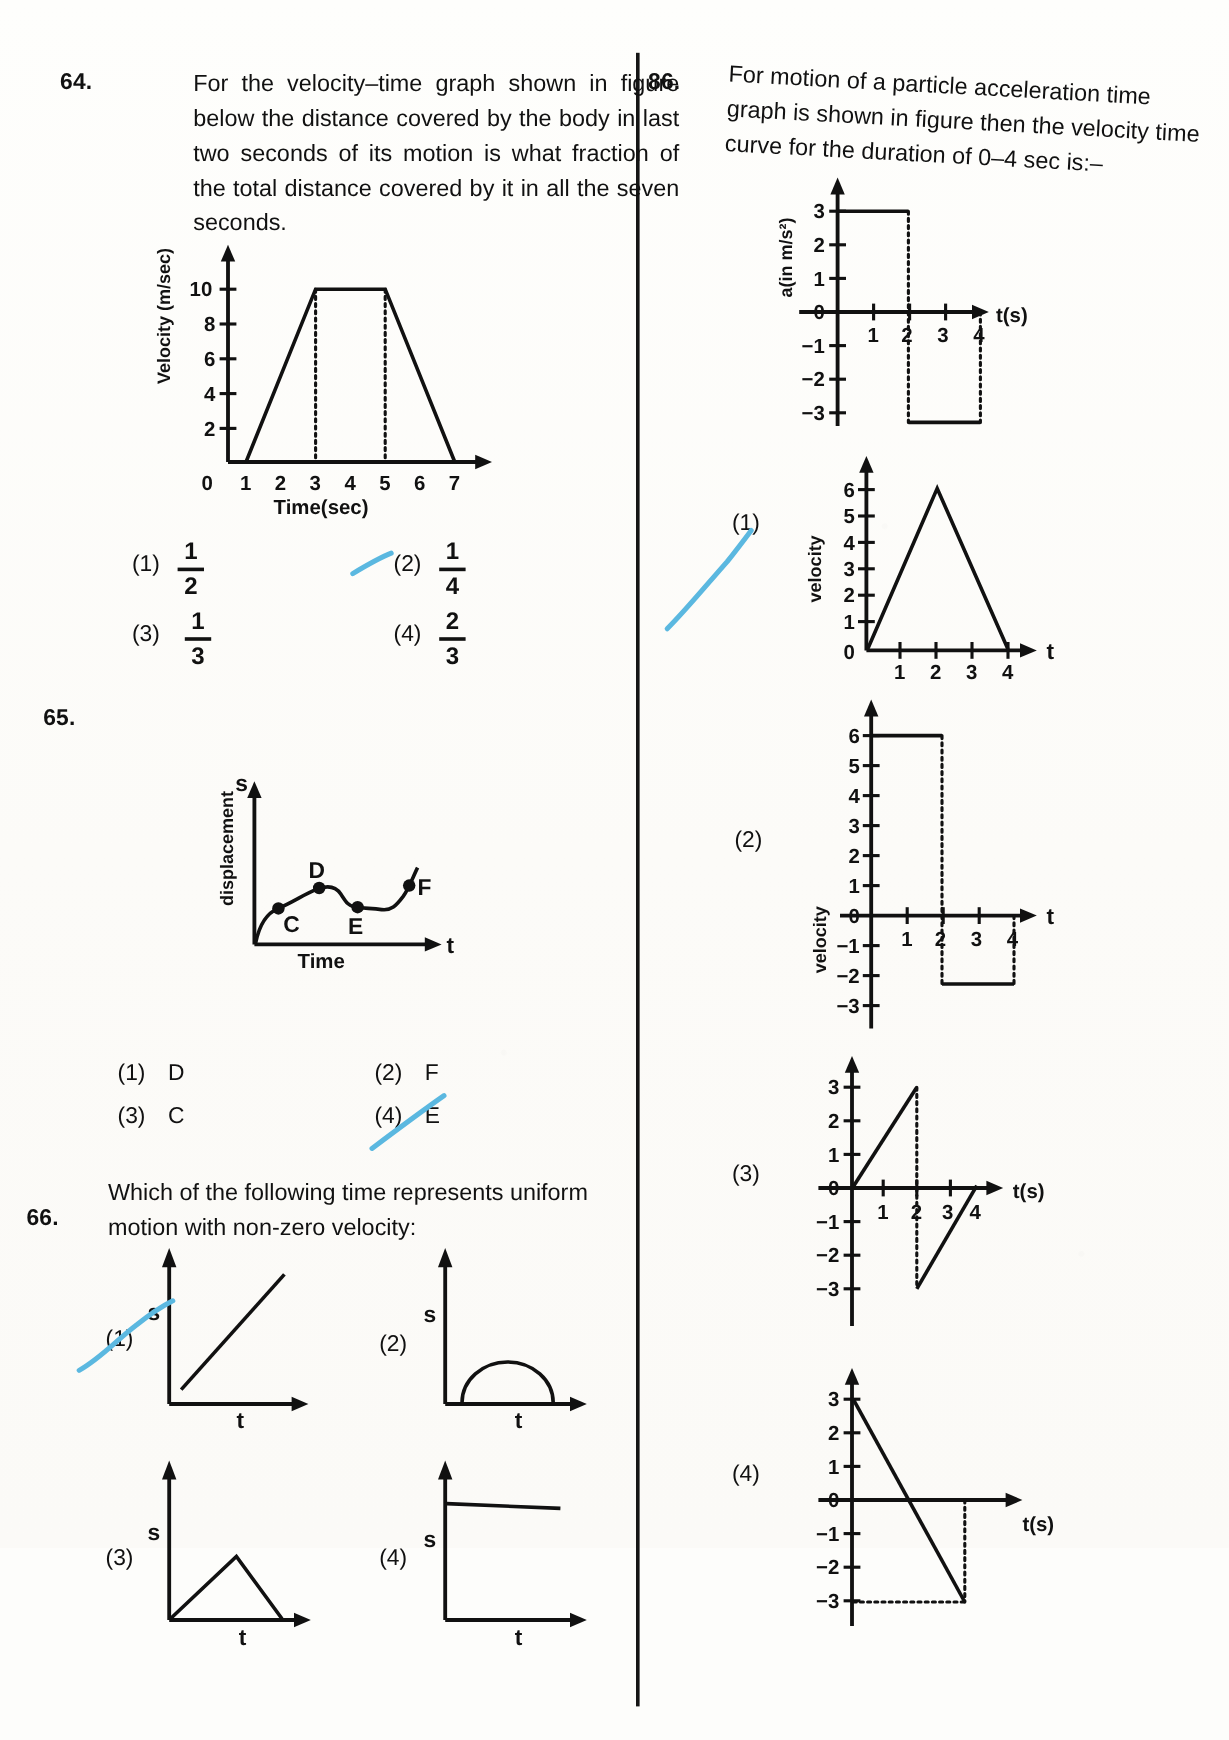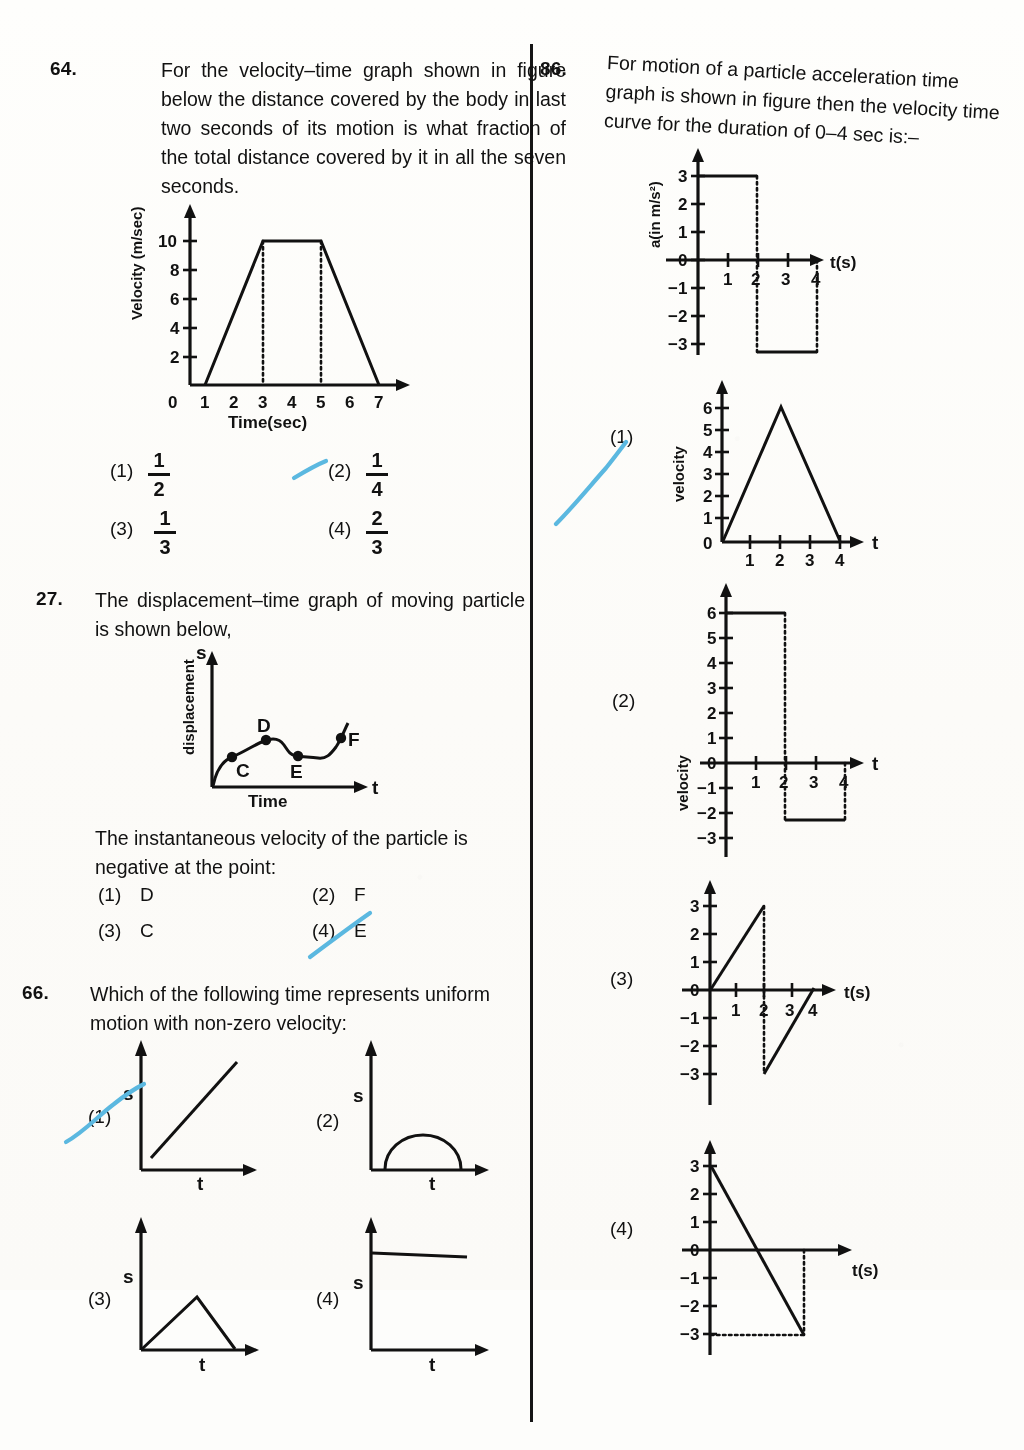--- a/index.html
+++ b/index.html
@@ -135,22 +135,21 @@
     <div class="frac" style="left:366px;top:508px;width:22px;">
       <span class="num">2</span>
       <span class="bar"></span>
       <span class="den">3</span>
     </div>
 
     <svg class="pen" width="70" height="30" style="left:292px;top:456px;">
       <path d="M2,22 C12,16 24,9 34,5"></path>
     </svg>
 
-    <div class="qnum" style="left:36px;top:588px;">27.</div>
-    <div class="qtext" style="left:95px;top:586px;width:430px;">The displacement–time graph of moving particle is shown below,</div>
+    <div class="qnum" style="left:36px;top:588px;">65.</div>
 
     <svg width="260" height="160" style="left:180px;top:645px;">
 
       <line class="axis" x1="32" y1="142" x2="32" y2="16"></line>
       <polygon class="dotmark" points="32,6 26,20 38,20"></polygon>
 
       <line class="axis" x1="32" y1="142" x2="178" y2="142"></line>
       <polygon class="dotmark" points="188,142 174,136 174,148"></polygon>
 
       <text class="lbl-pt" x="16" y="14">s</text>
@@ -169,36 +168,35 @@
       <circle class="dotmark" cx="52" cy="112" r="5.2"></circle>
       <circle class="dotmark" cx="86" cy="95" r="5.2"></circle>
       <circle class="dotmark" cx="118" cy="111" r="5.2"></circle>
       <circle class="dotmark" cx="161" cy="93" r="5.2"></circle>
       <text class="lbl-pt" x="56" y="132">C</text>
       <text class="lbl-pt" x="77" y="87">D</text>
       <text class="lbl-pt" x="110" y="133">E</text>
       <text class="lbl-pt" x="168" y="101">F</text>
     </svg>
 
-    <div class="qtext jnone" style="left:95px;top:824px;width:430px;">The instantaneous velocity of the particle is negative at the point:</div>
 
     <div class="opt-label" style="left:98px;top:884px;">(1)</div>
     <div class="opt-word" style="left:140px;top:884px;">D</div>
     <div class="opt-label" style="left:312px;top:884px;">(2)</div>
     <div class="opt-word" style="left:354px;top:884px;">F</div>
     <div class="opt-label" style="left:98px;top:920px;">(3)</div>
     <div class="opt-word" style="left:140px;top:920px;">C</div>
     <div class="opt-label" style="left:312px;top:920px;">(4)</div>
     <div class="opt-word" style="left:354px;top:920px;">E</div>
 
     <svg class="pen" width="90" height="60" style="left:306px;top:905px;">
       <path d="M4,52 C20,40 44,22 64,8"></path>
     </svg>
 
-    <div class="qnum" style="left:22px;top:982px;">66.</div>
+    <div class="qnum" style="left:22px;top:1005px;">66.</div>
     <div class="qtext jnone" style="left:90px;top:980px;width:440px;">Which of the following time represents uniform motion with non-zero velocity:</div>
 
     <div class="opt-label" style="left:88px;top:1106px;">(1)</div>
     <svg width="160" height="165" style="left:125px;top:1030px;">
       <line class="axis" x1="16" y1="140" x2="16" y2="22"></line>
       <polygon class="dotmark" points="16,10 10,26 22,26"></polygon>
       <line class="axis" x1="16" y1="140" x2="120" y2="140"></line>
       <polygon class="dotmark" points="132,140 118,134 118,146"></polygon>
       <text class="lbl-pt" x="-2" y="70">s</text>
       <text class="lbl-pt" x="72" y="160">t</text>

